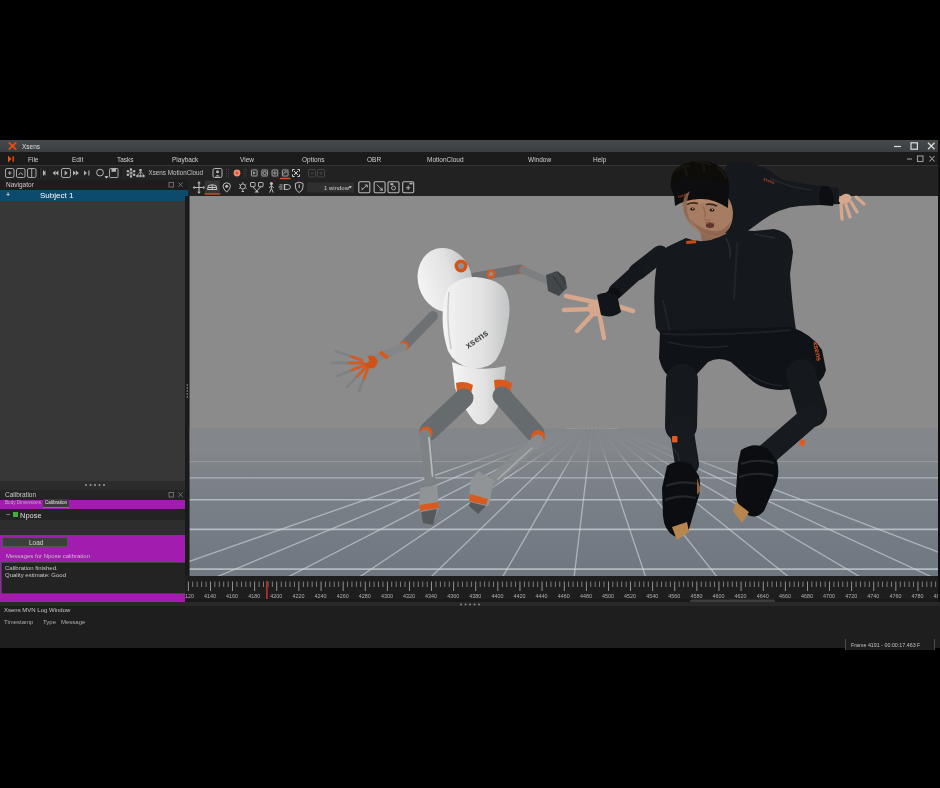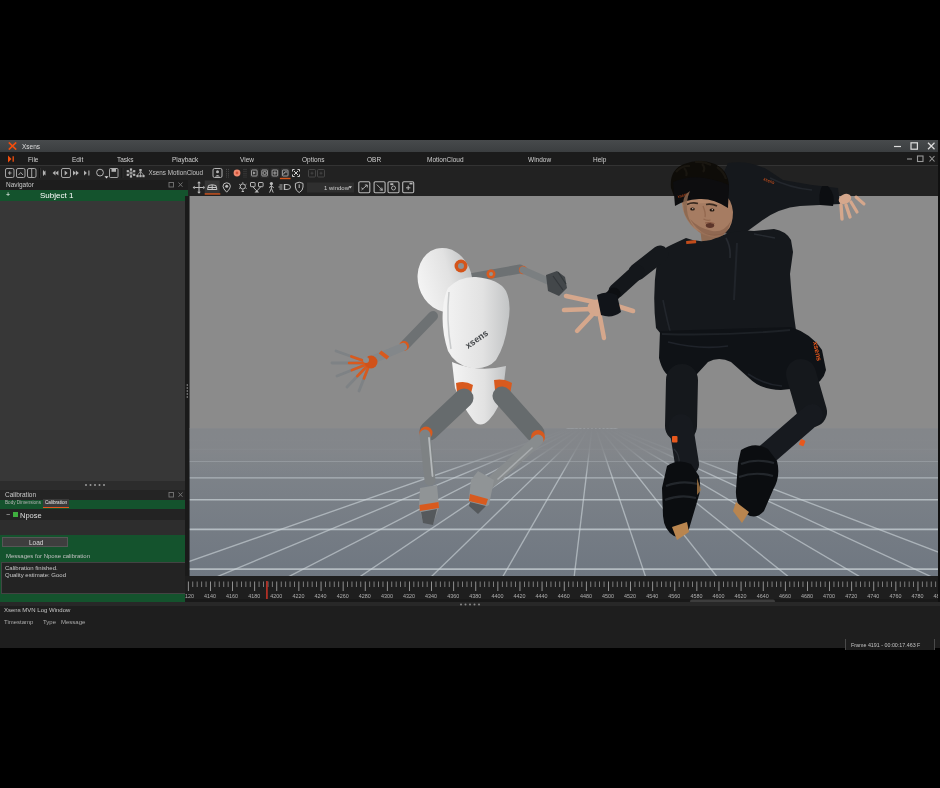--- a/index.html
+++ b/index.html
@@ -11,27 +11,27 @@
   #titlebar .tname{position:absolute;left:22px;top:2.5px;font-size:6.5px;color:#dedede;}
   
   #menubar{left:0;top:152px;width:940px;height:13px;background:#1b1b1b;}
   .menu{position:absolute;top:3.5px;font-size:6.5px;color:#cfcfcf;}
   
   #toolbar1{left:0;top:165px;width:940px;height:15px;background:#222222;border-top:1px solid #333;}
   #toolbar2{left:188px;top:180px;width:752px;height:16px;background:#222222;}
   #navhead{left:0;top:180px;width:188px;height:10px;background:#1d1d1d;}
   #navhead span{position:absolute;left:6px;top:1px;font-size:6.5px;color:#c8c8c8;}
   
-  #subjrow{left:0;top:190px;width:188px;height:11px;background:#14532d;}
+  #subjrow{left:0;top:190px;width:188px;height:11px;background:#0c4a6e;}
   #subjrow .plus{position:absolute;left:6px;top:1px;color:#fff;font-size:7px;}
   #subjrow .txt{position:absolute;left:40px;top:1px;color:#fff;font-size:8px;}
   #navbody{left:0;top:201px;width:188px;height:280px;background:#373737;}
   #hsplit1{left:0;top:481px;width:188px;height:9px;background:#2c2c2c;}
   
-  #calib{left:0;top:490px;width:188px;height:112px;background:#14532d;text-align:right;}
+  #calib{left:0;top:490px;width:188px;height:112px;background:#a21caf;text-align:right;}
   
   #timeline{left:185px;top:576px;width:755px;height:30px;background:#1e1e1e;}
   
   #logwin{left:0;top:602px;width:940px;height:46px;background:#1e1e1e;}
   
   #vp{left:185px;top:160px;width:755px;height:416px;}
 </style>
 </head>
 <body>
 <div id="stage">

